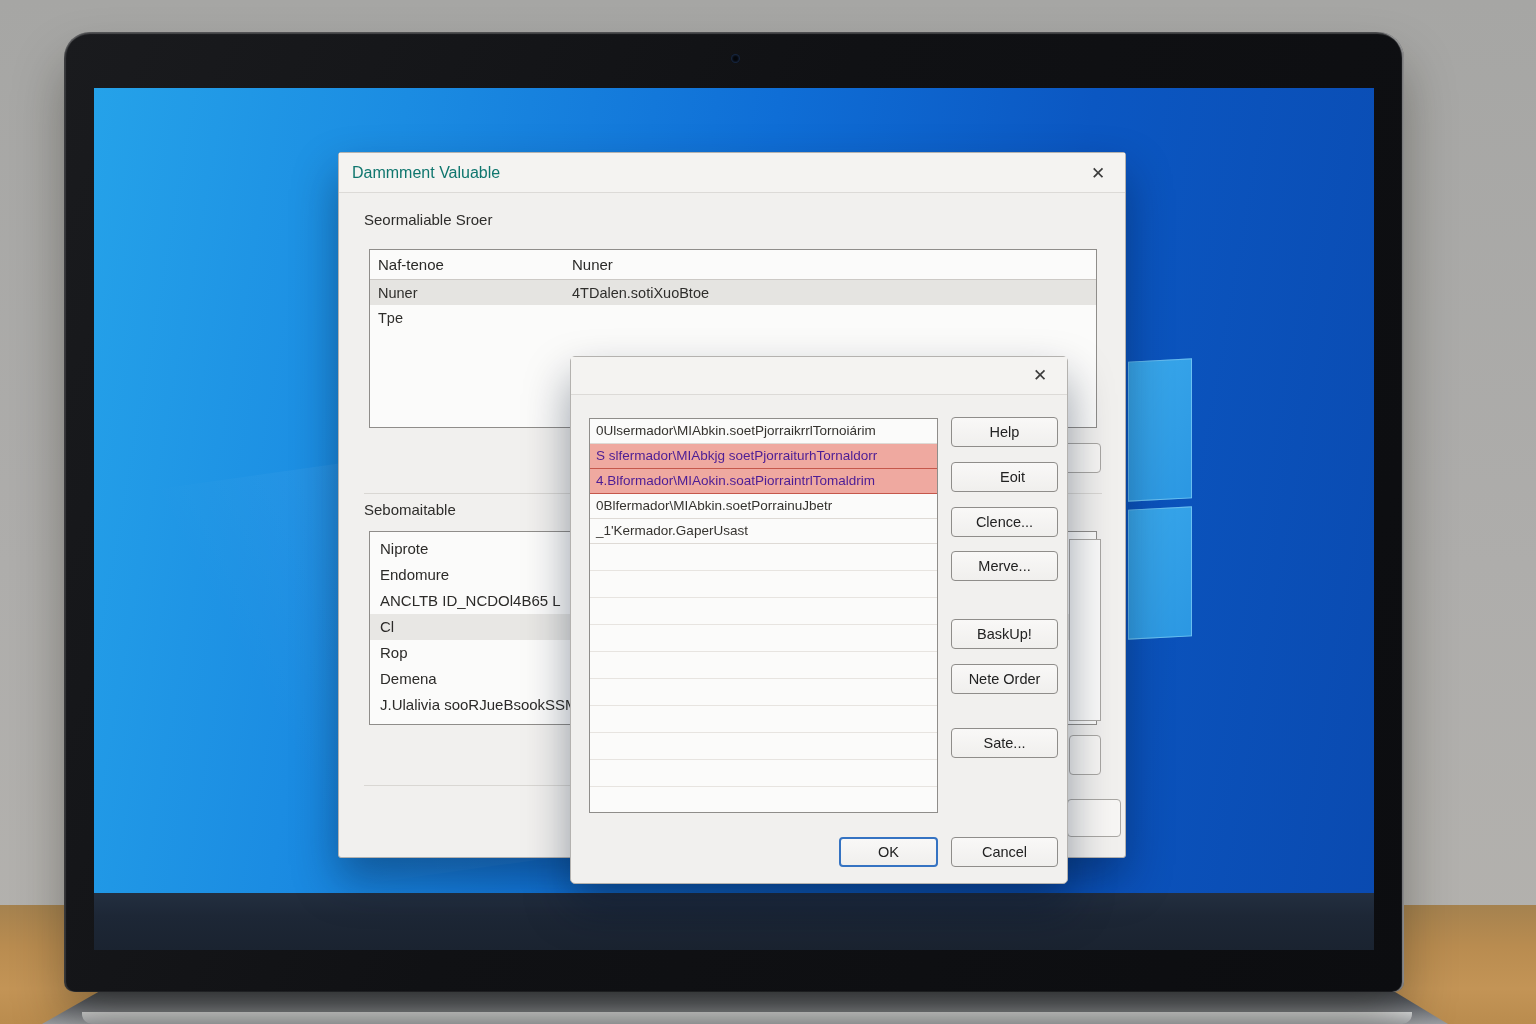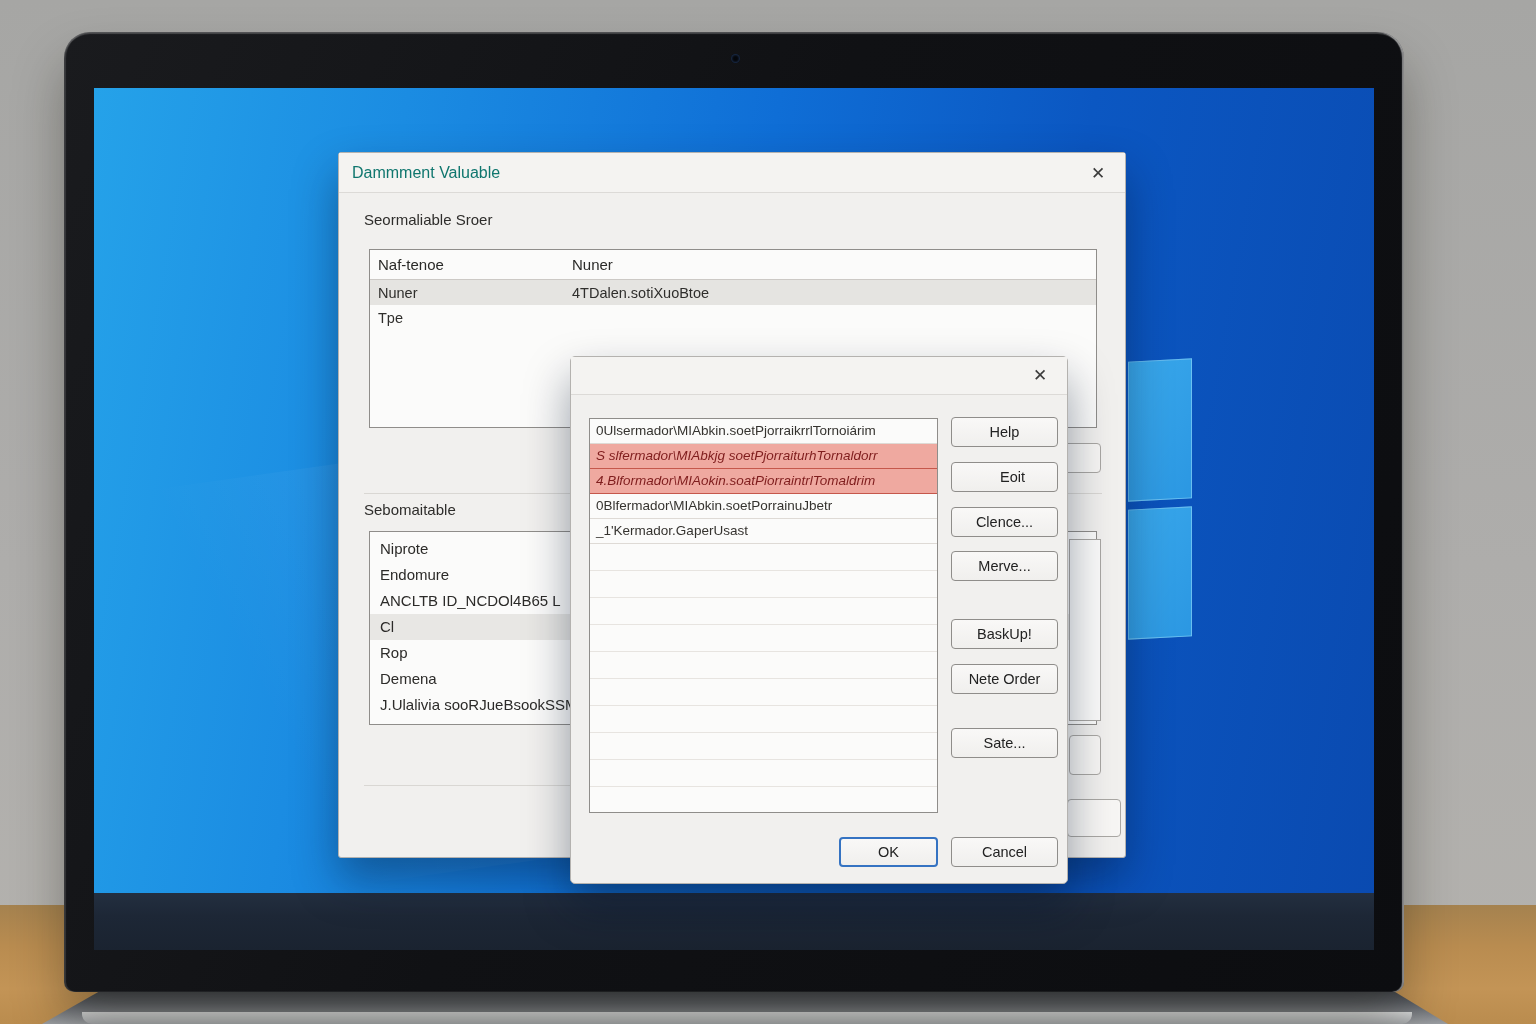--- a/index.html
+++ b/index.html
@@ -64,21 +64,21 @@
   .divider { position:absolute; height:1px; background:#d9d7d3; }
   .list-box { position:absolute; background:#fbfbfa; border:1px solid #8f8d8a; overflow:hidden; }
   .lb-outer { left:30px; top:378px; width:728px; height:194px; padding-top:4px; }
   .lb-outer .lb-row { height:26px; line-height:26px; padding-left:10px; font-size:15px;
           color:#2c2b29; white-space:nowrap; overflow:hidden; cursor:default; }
   .lb-outer .lb-row.selected { background:#e8e7e4; }
 
   .lb-inner { left:18px; top:61px; width:349px; height:395px; }
   .lb-inner .li-row { height:25px; line-height:24px; padding-left:6px; font-size:13.5px;
           color:#35332f; white-space:nowrap; overflow:hidden; border-bottom:1px solid #dedad5; cursor:default; }
-  .lb-inner .li-row.hl { background:#efa9a0; border-bottom:1px solid #c5574b; color:#7f1d1d;font-style:italic; }
+  .lb-inner .li-row.hl { background:#efa9a0; border-bottom:1px solid #c5574b; color:#4c1d95; }
   .lb-inner .li-filler { height:27px; border-bottom:1px solid #e7e4e0; }
 
   .btn { position:absolute; width:107px; height:30px; background:linear-gradient(#f9f8f7,#f0efed);
           border:1px solid #8f8d8a; border-radius:4px; font-size:14.5px; color:#222;
           text-align:center; line-height:28px; cursor:pointer; }
   .btn-ok { left:268px; top:480px; width:99px; border:2px solid #3573c2; line-height:26px; }
   .btn-cancel { left:380px; top:480px; }
 
   .occluded { position:absolute; background:#f7f6f4; border:1px solid #a9a7a3; }
 </style>

